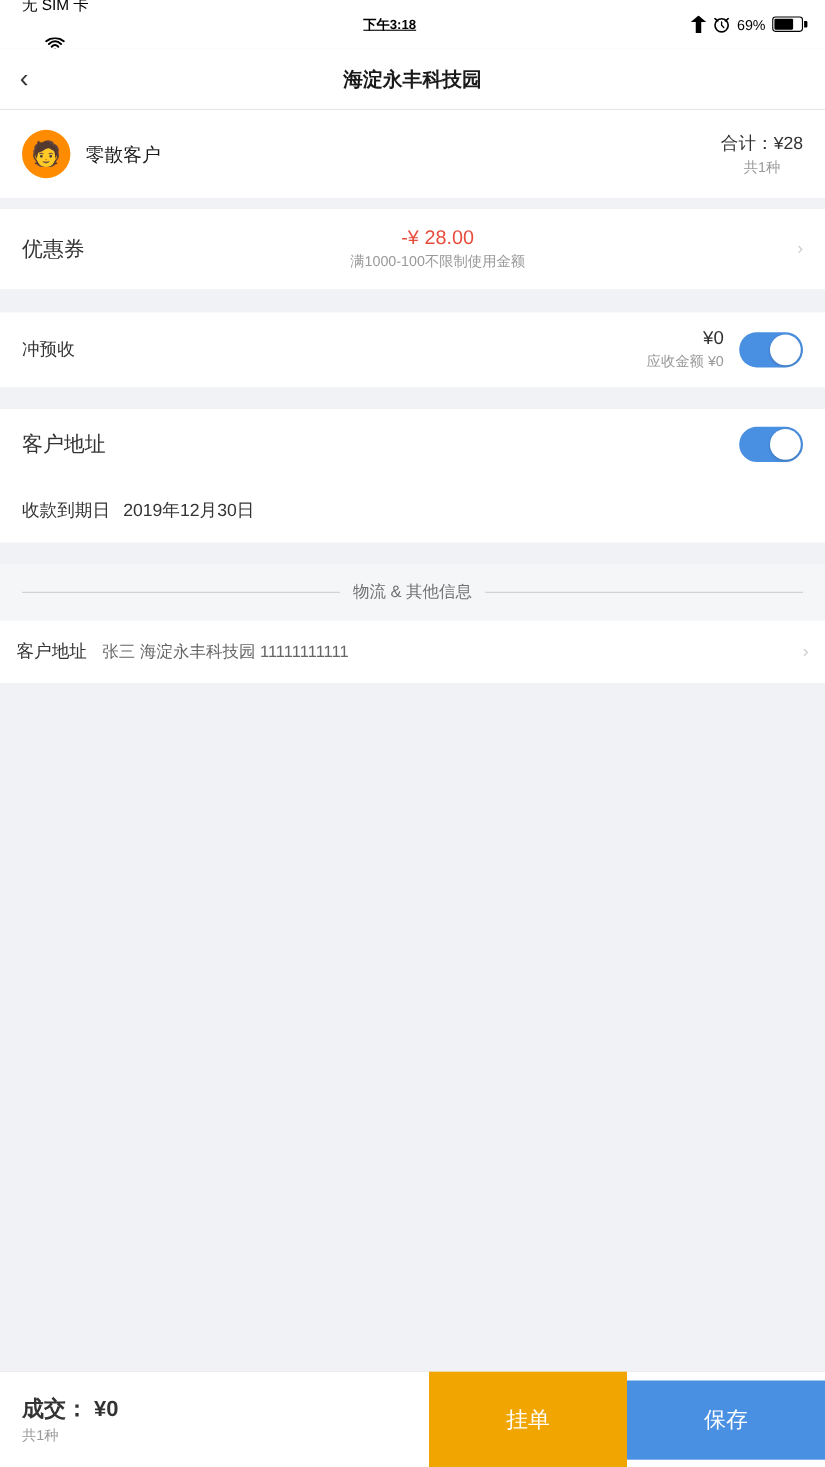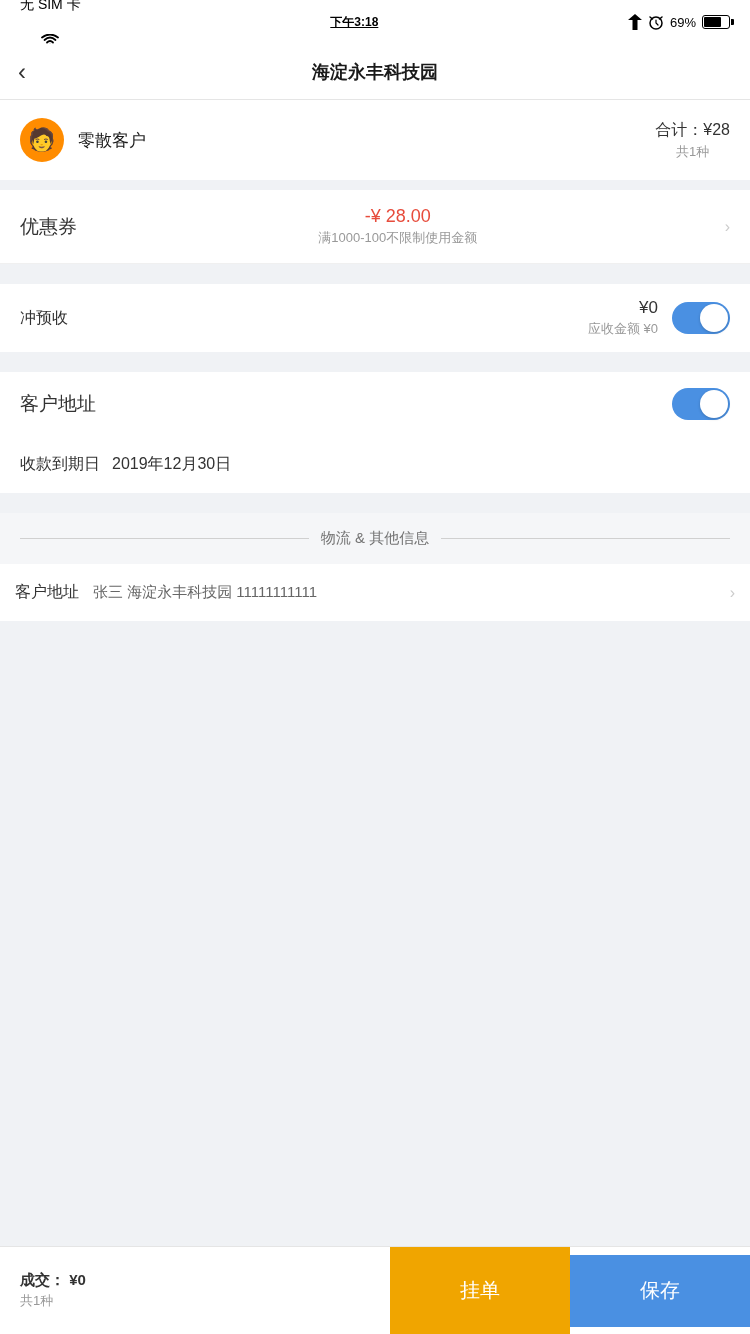--- a/index.html
+++ b/index.html
@@ -209,21 +209,21 @@
       height: 88px;
       background: #fff;
       display: flex;
       align-items: center;
       border-top: 1px solid #e5e5e5;
     }
     .bottom-summary {
       flex: 1;
       padding: 0 20px;
     }
-    .bottom-summary-main { font-size: 15px; color: #333; }
+    .bottom-summary-main { font-size: 20px; color: #333; }
     .bottom-summary-main span { font-weight: 600; }
     .bottom-summary-sub { font-size: 13px; color: #999; margin-top: 2px; }
 
     .btn-hold {
       width: 180px; height: 88px;
       background: #f0a500;
       display: flex; align-items: center; justify-content: center;
       font-size: 20px; color: #fff; font-weight: 500;
       cursor: pointer;
     }

